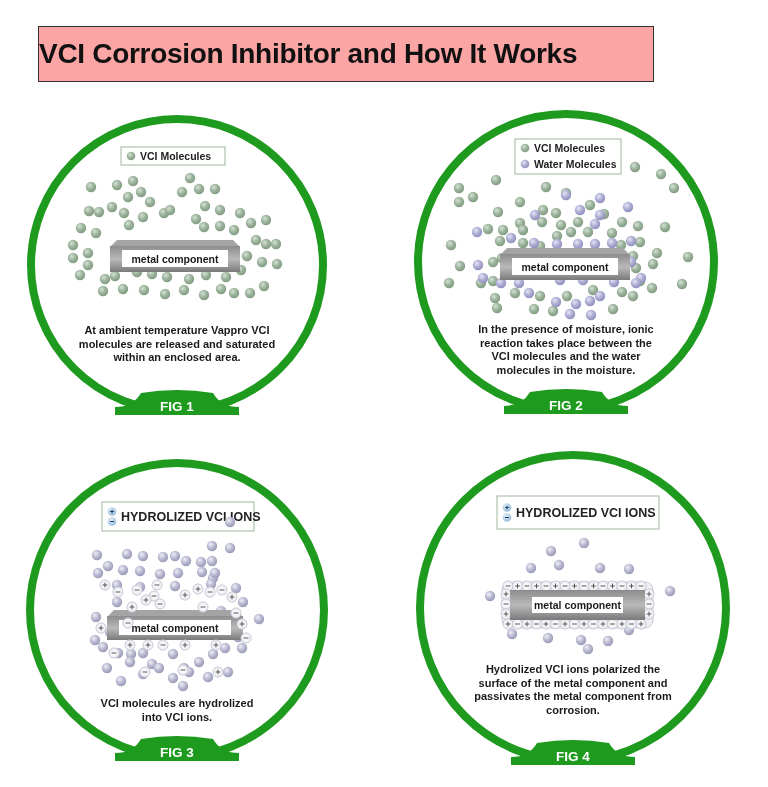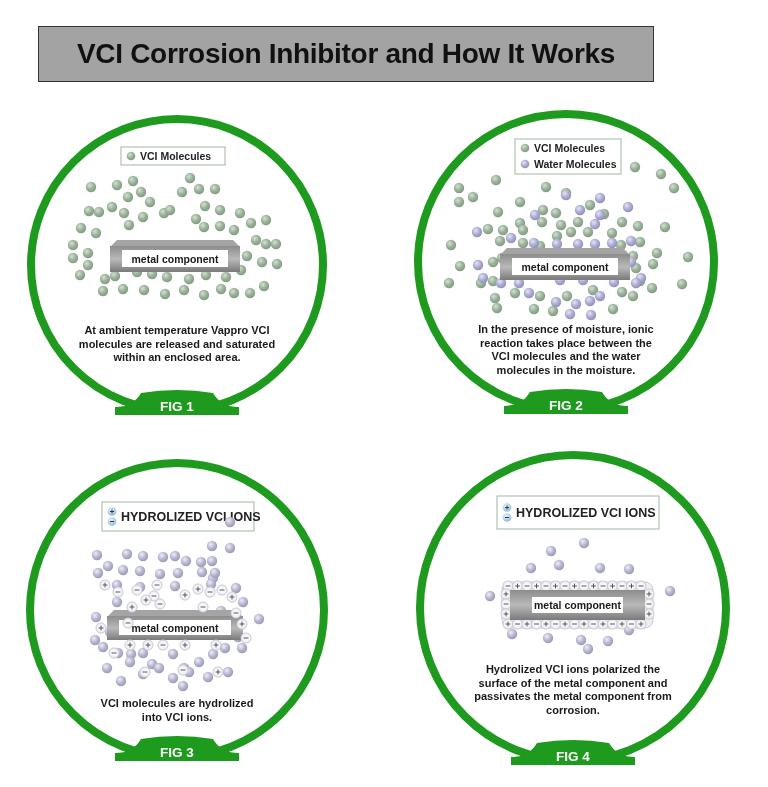--- a/index.html
+++ b/index.html
@@ -1,20 +1,20 @@
 <!DOCTYPE html>
 <html><head>
 <meta charset="utf-8">
 <style>
   html, body { margin:0; padding:0; background:#ffffff; }
   body { width:768px; height:787px; position:relative; overflow:hidden;
          font-family:"Liberation Sans", "DejaVu Sans", sans-serif; }
   .title-box { position:absolute; left:38px; top:26px; width:616px; height:56px;
-               border:1.5px solid #333; background:#a3a3a3; box-sizing:border-box;
-               display:flex; align-items:center; justify-content:center; }
+               border:1.5px solid #333; background:#fca5a5; box-sizing:border-box;
+               display:flex; align-items:center; justify-content:flex-start; }
   .title-box span { font-family:"Liberation Sans", sans-serif; font-weight:bold;
                     font-size:28px; color:#111; letter-spacing:-0.3px; }
   svg.stage { position:absolute; left:0; top:0; }
   .fig-text { font-family:"Liberation Sans", sans-serif; font-weight:bold; fill:#1a1a1a; }
   .fig-label { font-family:"Liberation Sans", sans-serif; font-weight:bold; fill:#ffffff; }
   .legend-text { font-family:"Liberation Sans", sans-serif; font-weight:bold; fill:#222; }
 </style>
 </head>
 <body>
 

